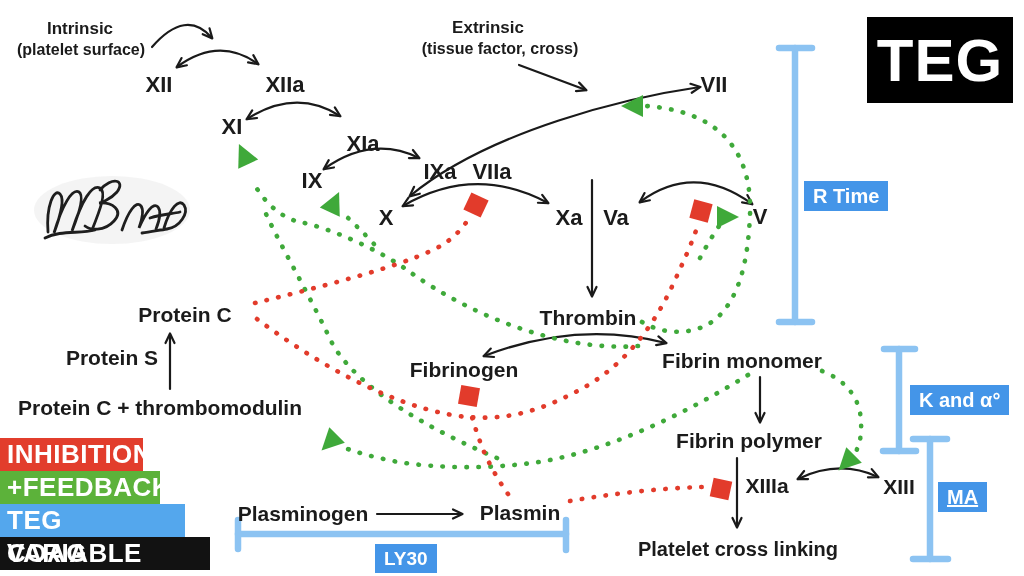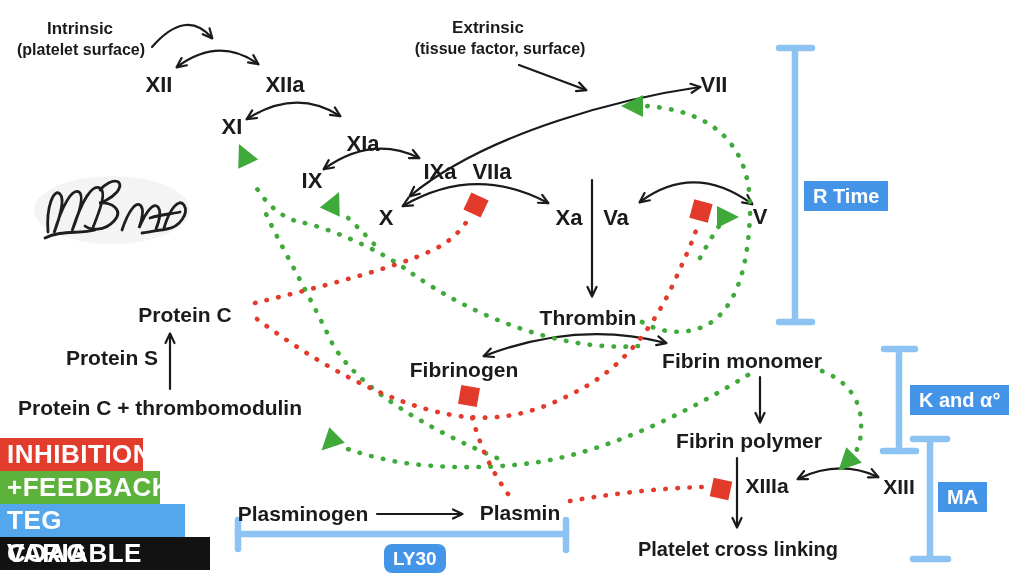--- a/index.html
+++ b/index.html
@@ -11,21 +11,21 @@
   .fs22{font-size:22px;} .fs21{font-size:21px;} .fs20{font-size:20px;}
   .fs17{font-size:17px;} .fs16{font-size:16px;}
   .teg-logo{position:absolute;left:867px;top:17px;width:146px;height:86px;background:#000;
             color:#fff;font-size:60px;font-weight:700;display:flex;align-items:center;
             justify-content:center;letter-spacing:1px;z-index:3;}
   .teg-var{position:absolute;color:#fff;font-weight:700;font-size:20px;line-height:1;
            padding:5px 9px;z-index:3;}
   #rtime-label{left:804px;top:181px;}
   #kalpha-label{left:910px;top:385px;}
   #ma-label{left:938px;top:482px;}
-  #ly30-label{left:384px;top:544px;font-size:19px;border-radius:8px;}
+  #ly30-label{left:375px;top:544px;font-size:19px;}
   .legend{position:absolute;left:0;top:438px;z-index:3;}
   .legend-row{color:#fff;font-weight:700;font-size:26px;line-height:33px;height:33px;
               padding-left:7px;letter-spacing:0.5px;}
 </style>
 </head>
 <body>
 
 <div id="stage">
 
   <svg id="diagram-svg" width="1024" height="576" viewBox="0 0 1024 576">
@@ -118,21 +118,21 @@
         <path d="M238,534 L566,534"></path>
           <path d="M238,520 L238,549"></path>
           <path d="M566,520 L566,550"></path>
       </g>
     </g>
   </svg>
 
   <div class="lbl fs17" style="left:80px;top:29px">Intrinsic</div>
   <div class="lbl fs16" style="left:81px;top:50px">(platelet surface)</div>
   <div class="lbl fs17" style="left:488px;top:28px">Extrinsic</div>
-  <div class="lbl fs16" style="left:500px;top:49px">(tissue factor, surface)</div>
+  <div class="lbl fs16" style="left:500px;top:49px">(tissue factor, cross)</div>
 
   <div class="lbl fs22" style="left:159px;top:85px">XII</div>
   <div class="lbl fs22" style="left:285px;top:85px">XIIa</div>
   <div class="lbl fs22" style="left:232px;top:127px">XI</div>
   <div class="lbl fs22" style="left:363px;top:144px">XIa</div>
   <div class="lbl fs22" style="left:312px;top:181px">IX</div>
   <div class="lbl fs22" style="left:440px;top:172px">IXa</div>
   <div class="lbl fs22" style="left:492px;top:172px">VIIa</div>
   <div class="lbl fs22" style="left:386px;top:218px">X</div>
   <div class="lbl fs22" style="left:569px;top:218px">Xa</div>
@@ -145,23 +145,24 @@
   <div class="lbl fs21" style="left:749px;top:441px">Fibrin polymer</div>
   <div class="lbl fs21" style="left:767px;top:486px">XIIIa</div>
   <div class="lbl fs21" style="left:899px;top:487px">XIII</div>
   <div class="lbl fs20" style="left:738px;top:549px">Platelet cross linking</div>
   <div class="lbl fs21" style="left:303px;top:514px">Plasminogen</div>
   <div class="lbl fs21" style="left:520px;top:513px">Plasmin</div>
   <div class="lbl fs21" style="left:185px;top:315px">Protein C</div>
   <div class="lbl fs21" style="left:112px;top:358px">Protein S</div>
   <div class="lbl fs21" style="left:160px;top:408px">Protein C + thrombomodulin</div>
 
+  <div class="teg-logo">TEG</div>
   <div class="teg-var" id="rtime-label" style="background-color: rgb(68, 149, 232);">R Time</div>
   <div class="teg-var" id="kalpha-label" style="background-color: rgb(68, 149, 232);">K and α°</div>
-  <div class="teg-var" id="ma-label" style="background-color: rgb(68, 149, 232);">MA</div>
+  <div class="teg-var" id="ma-label" style="background-color: rgb(68, 149, 232); text-decoration: underline;">MA</div>
   <div class="teg-var" id="ly30-label" style="background-color: rgb(68, 149, 232);">LY30</div>
 
   <div class="legend">
     <div class="legend-row" style="width: 136px; background-color: rgb(226, 61, 44);">INHIBITION</div>
     <div class="legend-row" style="width: 153px; background-color: rgb(92, 178, 58);">+FEEDBACK</div>
     <div class="legend-row" style="width: 178px; background-color: rgb(84, 167, 237);">TEG VARIABLE</div>
     <div class="legend-row" style="width: 203px; background-color: rgb(18, 18, 18);">COAG CASCADE</div>
   </div>
 
 </div>

